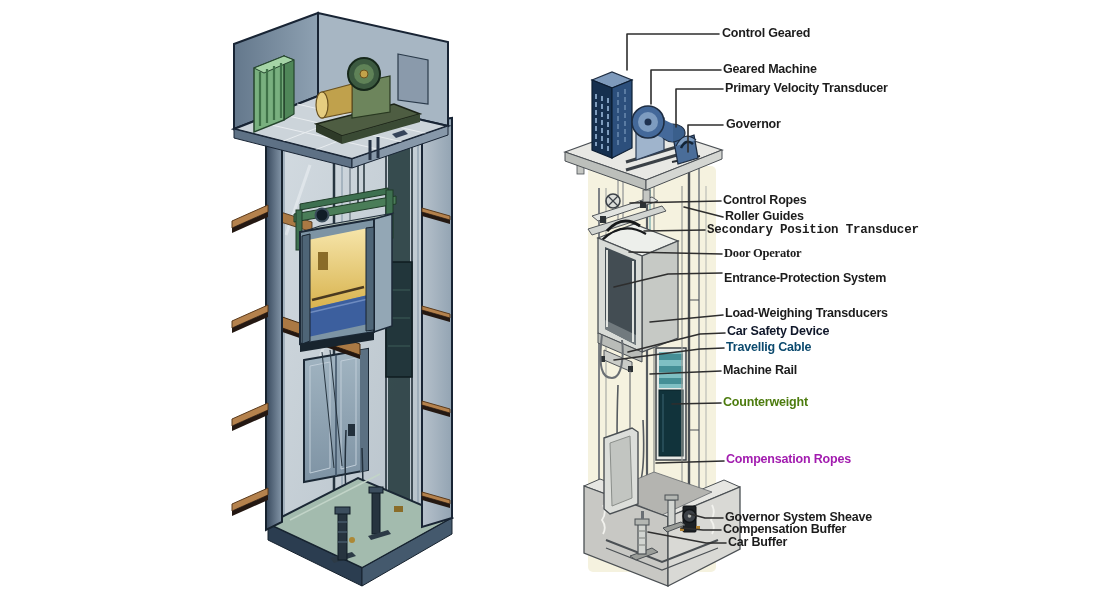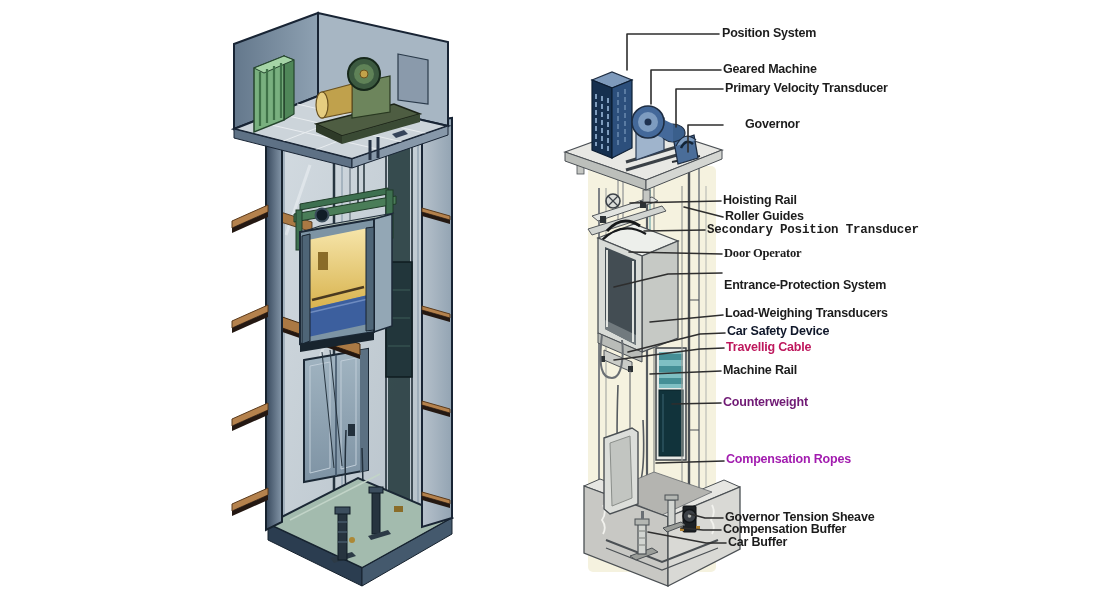--- a/index.html
+++ b/index.html
@@ -366,32 +366,32 @@
     <polyline points="650,374 721,371"></polyline>
     <polyline points="672,404 721,403"></polyline>
     <polyline points="656,463 724,461"></polyline>
     <polyline points="690,514 705,518 723,518"></polyline>
     <polyline points="681,528 703,530 721,530"></polyline>
     <polyline points="648,532 706,543 726,543"></polyline>
   </g>
 </svg>
 
 <div id="labels-layer">
-      <div class="lbl" style="left: 722px; top: 27px; color: rgb(28, 28, 28);">Position System</div>
+      <div class="lbl" style="left: 722px; top: 27px; color: rgb(28, 28, 28);">Control Geared</div>
       <div class="lbl" style="left: 723px; top: 63px; color: rgb(28, 28, 28);">Geared Machine</div>
       <div class="lbl" style="left: 725px; top: 82px; color: rgb(28, 28, 28);">Primary Velocity Transducer</div>
-      <div class="lbl" style="left: 745px; top: 118px; color: rgb(28, 28, 28);">Governor</div>
-      <div class="lbl" style="left: 723px; top: 194px; color: rgb(28, 28, 28);">Hoisting Rail</div>
+      <div class="lbl" style="left: 726px; top: 118px; color: rgb(28, 28, 28);">Governor</div>
+      <div class="lbl" style="left: 723px; top: 194px; color: rgb(28, 28, 28);">Control Ropes</div>
       <div class="lbl" style="left: 725px; top: 210px; color: rgb(28, 28, 28);">Roller Guides</div>
       <div class="lbl" style="left: 707px; top: 224px; color: rgb(28, 28, 28); font-family: Liberation Mono, monospace;">Secondary Position Transducer</div>
       <div class="lbl" style="left: 724px; top: 247px; color: rgb(28, 28, 28); font-family: Liberation Serif, serif;">Door Operator</div>
-      <div class="lbl" style="left: 724px; top: 279px; color: rgb(28, 28, 28);">Entrance-Protection System</div>
+      <div class="lbl" style="left: 724px; top: 272px; color: rgb(28, 28, 28);">Entrance-Protection System</div>
       <div class="lbl" style="left: 725px; top: 307px; color: rgb(28, 28, 28);">Load-Weighing Transducers</div>
       <div class="lbl" style="left: 727px; top: 325px; color: #0f172a;">Car Safety Device</div>
-      <div class="lbl" style="left: 726px; top: 341px; color: #be185d;">Travellig Cable</div>
+      <div class="lbl" style="left: 726px; top: 341px; color: #0c4a6e;">Travellig Cable</div>
       <div class="lbl" style="left: 723px; top: 364px; color: rgb(28, 28, 28);">Machine Rail</div>
-      <div class="lbl" style="left: 723px; top: 396px; color: #701a75;">Counterweight</div>
+      <div class="lbl" style="left: 723px; top: 396px; color: #4d7c0f;">Counterweight</div>
       <div class="lbl" style="left: 726px; top: 453px; color: #a21caf;">Compensation Ropes</div>
-      <div class="lbl" style="left: 725px; top: 511px; color: rgb(28, 28, 28);">Governor Tension Sheave</div>
+      <div class="lbl" style="left: 725px; top: 511px; color: rgb(28, 28, 28);">Governor System Sheave</div>
       <div class="lbl" style="left: 723px; top: 523px; color: rgb(28, 28, 28);">Compensation Buffer</div>
       <div class="lbl" style="left: 728px; top: 536px; color: rgb(28, 28, 28);">Car Buffer</div>
     </div>
 </div>
 
 </body></html>

